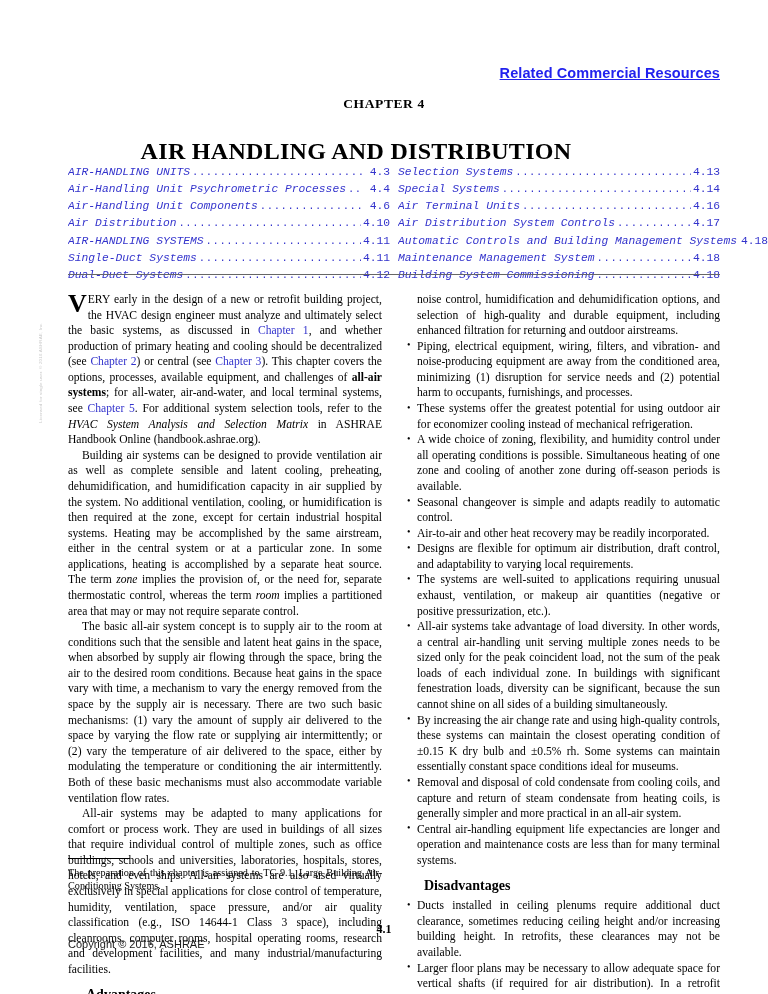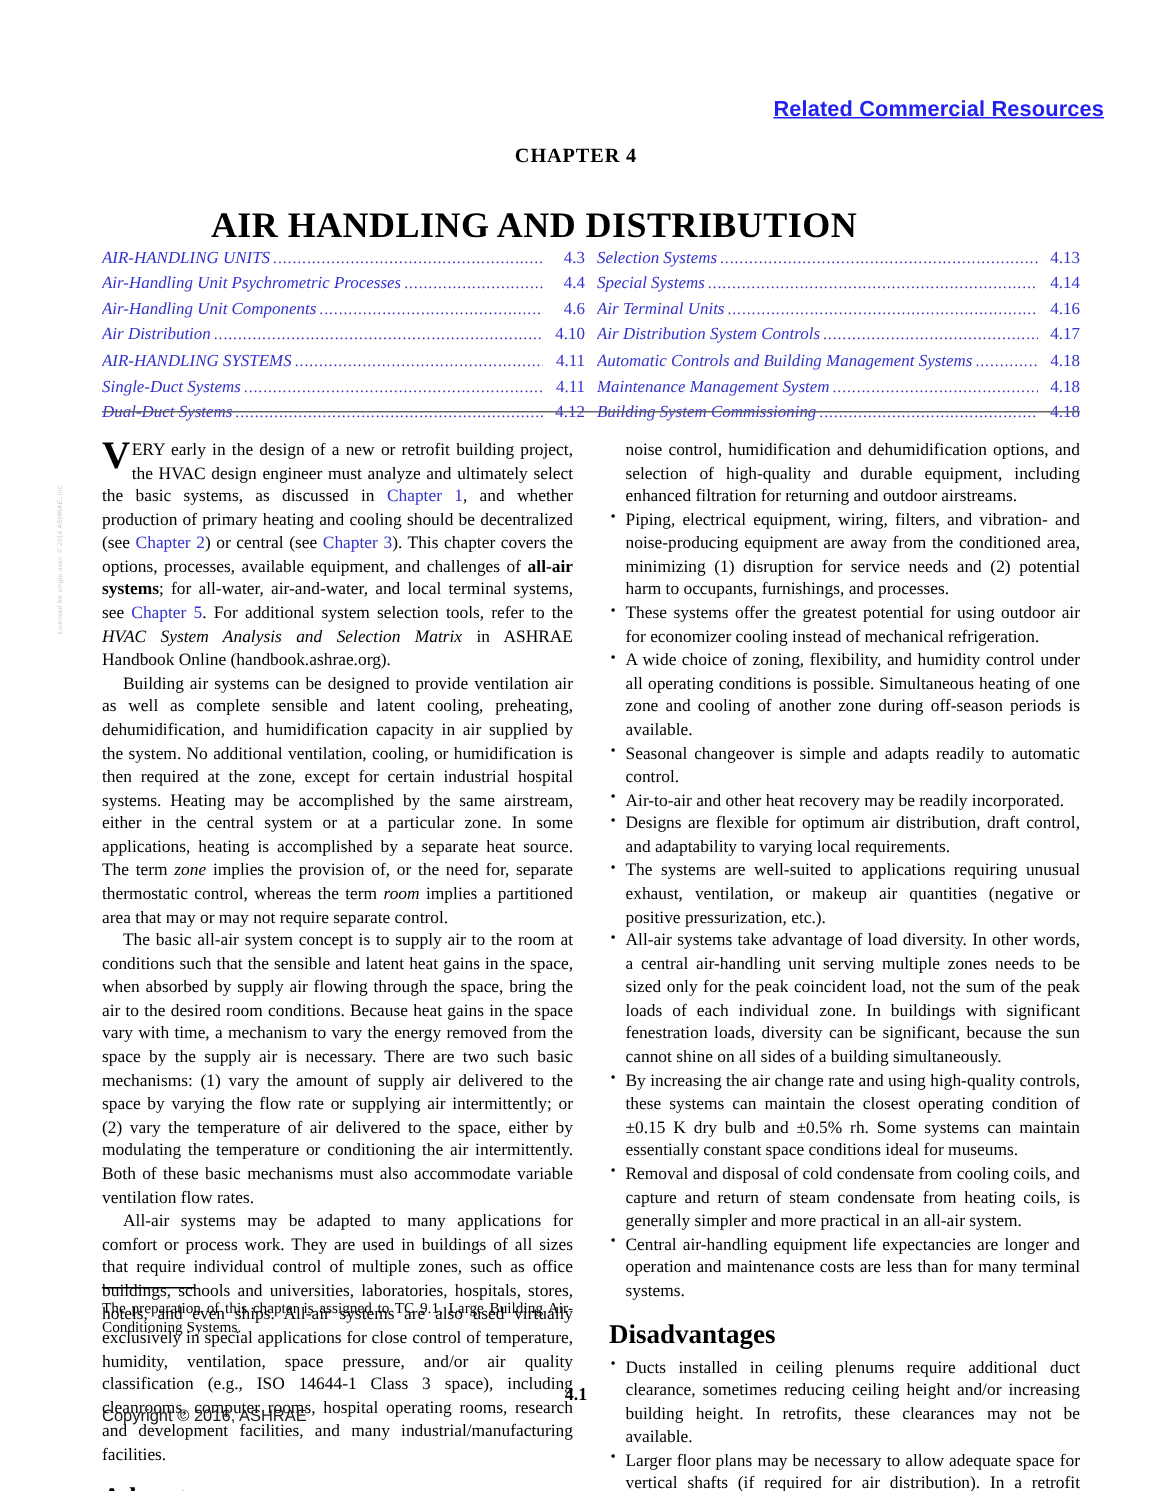--- a/index.html
+++ b/index.html
@@ -15,21 +15,21 @@
     background: #ffffff;
     overflow: hidden;
     font-family: "Liberation Serif", "DejaVu Serif", serif;
     color: #000000;
   }
 
   
   .related-link-wrap {
     position: absolute;
     top: 64px;
-    right: 32px;
+    right: 48px;
     text-align: left;
   }
   .related-link {
     font-family: "Liberation Sans", "DejaVu Sans", sans-serif;
     font-size: 14.5px;
     font-weight: bold;
     color: #2222ee;
     text-decoration: underline;
     letter-spacing: 0.1px;
     cursor: pointer;
@@ -58,20 +58,21 @@
   }
 
   
   .toc {
     position: absolute;
     top: 164px;
     left: 68px;
     width: 652px;
     display: flex;
     gap: 8px;
+    font-family: Liberation Mono, monospace;
   }
   .toc-col {
     flex: 1 1 0;
     min-width: 0;
   }
   .toc-row {
     display: flex;
     align-items: baseline;
     font-style: italic;
     font-size: 11.3px;
@@ -144,23 +145,23 @@
     margin-right: 0px;
   }
   .lnk {
     color: #3333cc;
   }
   .it { font-style: italic; margin-top: 38px; }
   .bd { font-weight: bold; }
 
   h3.subhead {
     font-family: "Liberation Serif", "DejaVu Serif", serif;
-    font-size: 18px;
-    font-weight: bold;
-    margin: 9px 0 2px 0;
+    font-size: 14px;
+    font-weight: bold;
+    margin: 9px 0 2px 18px;
     text-align: left;
   }
 
   ul.bullets {
     list-style: none;
     margin: 0;
     padding: 0;
   }
   ul.bullets > li {
     position: relative;

